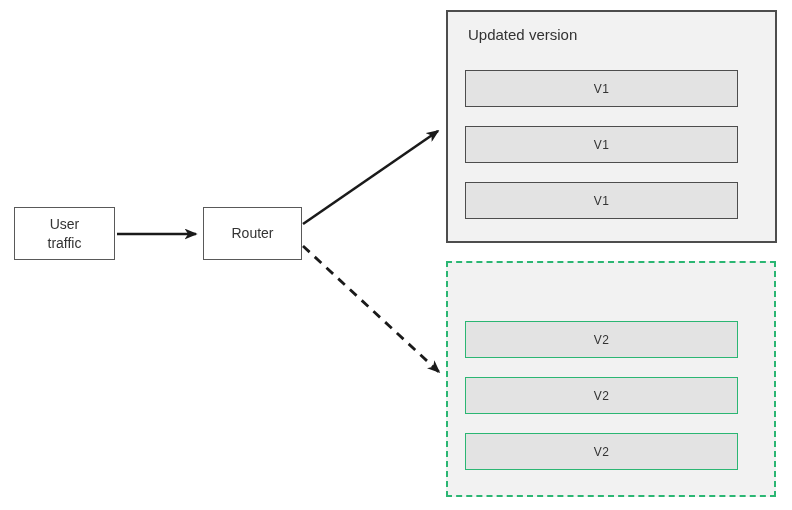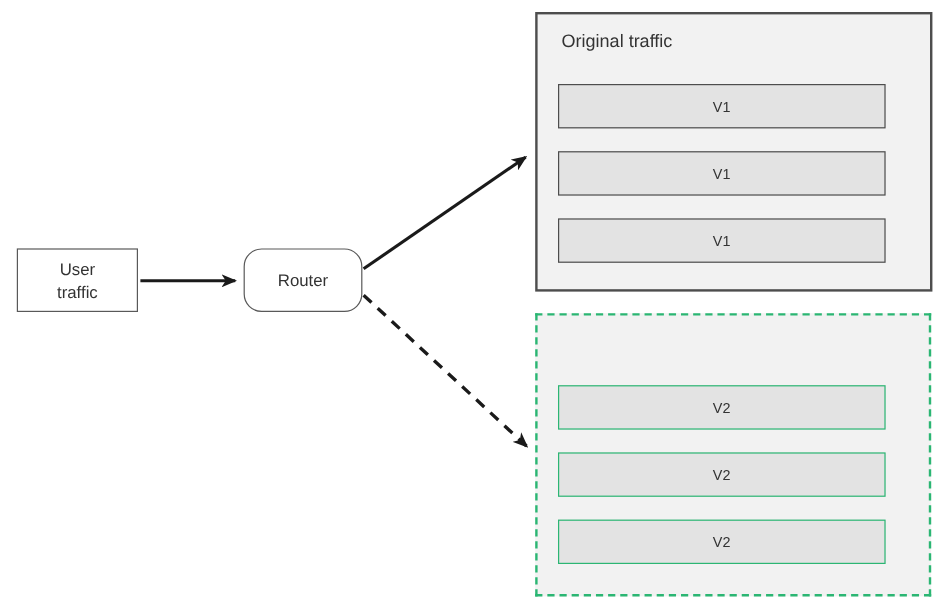--- a/index.html
+++ b/index.html
@@ -78,21 +78,21 @@
     font-size: 12px;
     color: #333333;
     letter-spacing: 0.3px;
   }
   .group-box.original .instance-box { border: 1.5px solid #4d4d4d; }
   .group-box.updated  .instance-box { border: 1.5px solid #2bb673; }
   .instance-box.i0 { top: 58px; }
   .instance-box.i1 { top: 114px; }
   .instance-box.i2 { top: 170px; }
   .user-traffic { left: 14px; top: 207px; width: 101px; height: 53px; }
-  .router       { left: 203px; top: 207px; width: 99px;  height: 53px; border-radius: 15px; }
+  .router       { left: 203px; top: 207px; width: 99px;  height: 53px; }
 </style>
 </head>
 <body>
 
 <div class="canvas">
 
   <svg class="arrow-layer" width="792" height="510" viewBox="0 0 792 510" xmlns="http://www.w3.org/2000/svg">
     <defs>
       <marker id="arrowhead" viewBox="0 0 12 10" refX="10.5" refY="5" markerWidth="13" markerHeight="11" markerUnits="userSpaceOnUse" orient="auto-start-reverse">
         <path d="M0,0 L12,5 L0,10 L3.2,5 Z" fill="#1a1a1a"></path>
@@ -105,21 +105,21 @@
 
   <div class="node-box user-traffic">
     <div class="wrap-label">User traffic</div>
   </div>
 
   <div class="node-box router">
     <div>Router</div>
   </div>
 
   <div class="group-box original">
-    <div class="group-title">Original traffic</div>
+    <div class="group-title">Updated version</div>
     <div class="instance-box i0">
       <span>V1</span>
     </div>
     <div class="instance-box i1">
       <span>V1</span>
     </div>
     <div class="instance-box i2">
       <span>V1</span>
     </div>
   </div>

